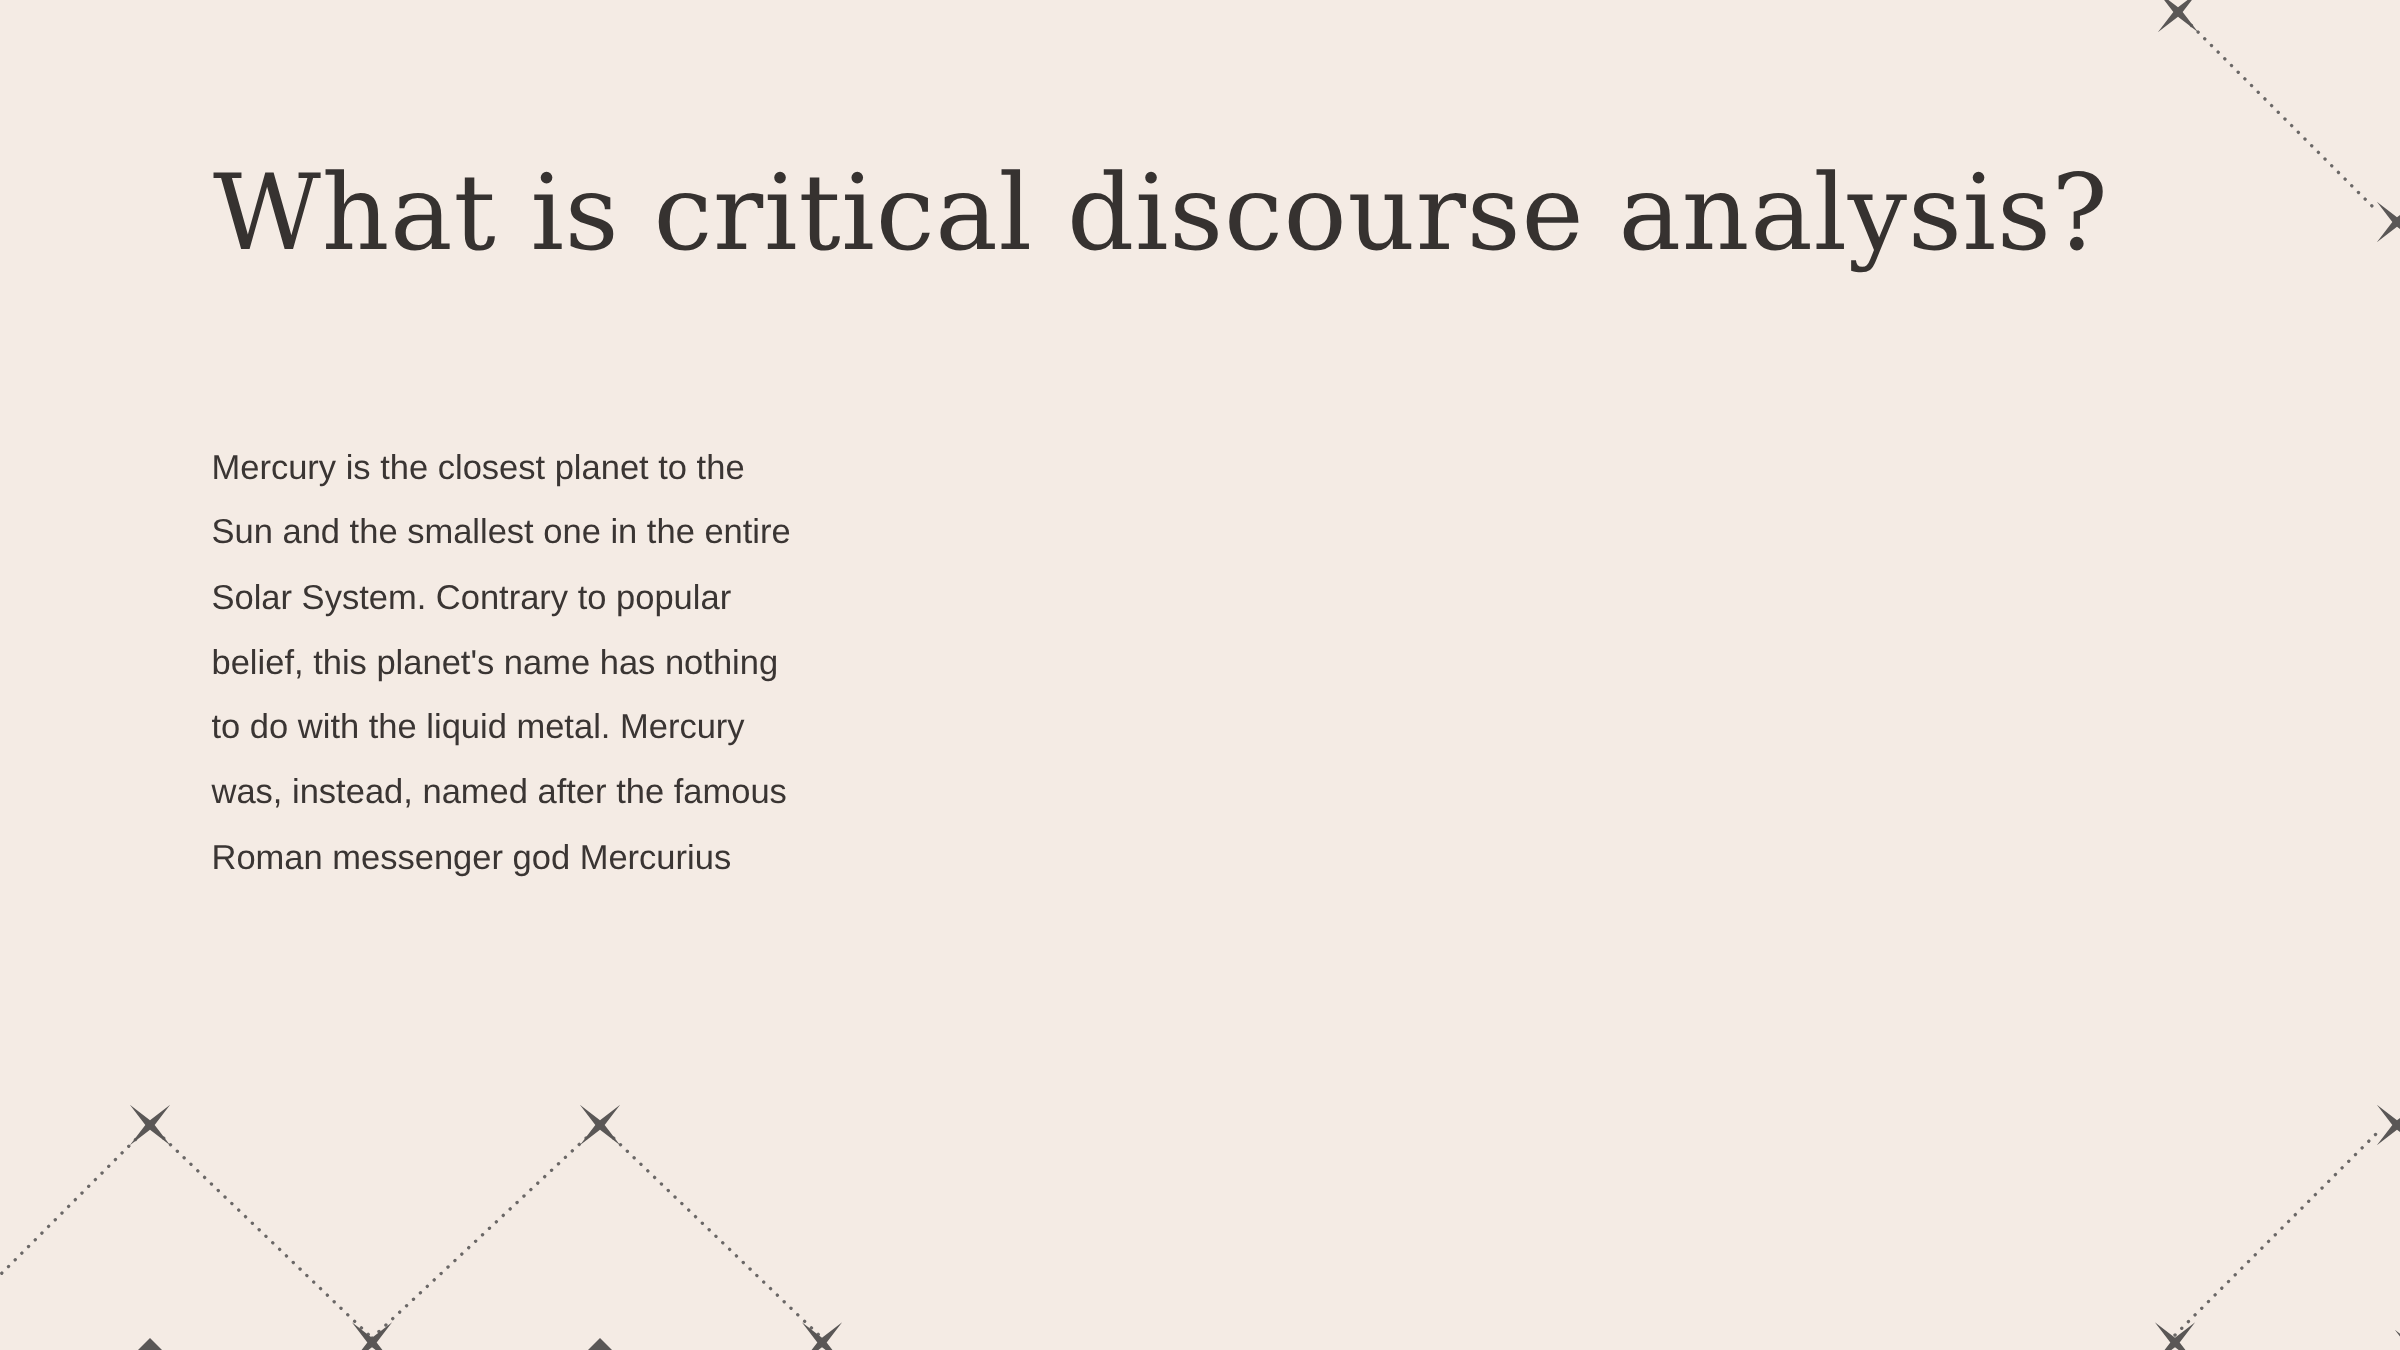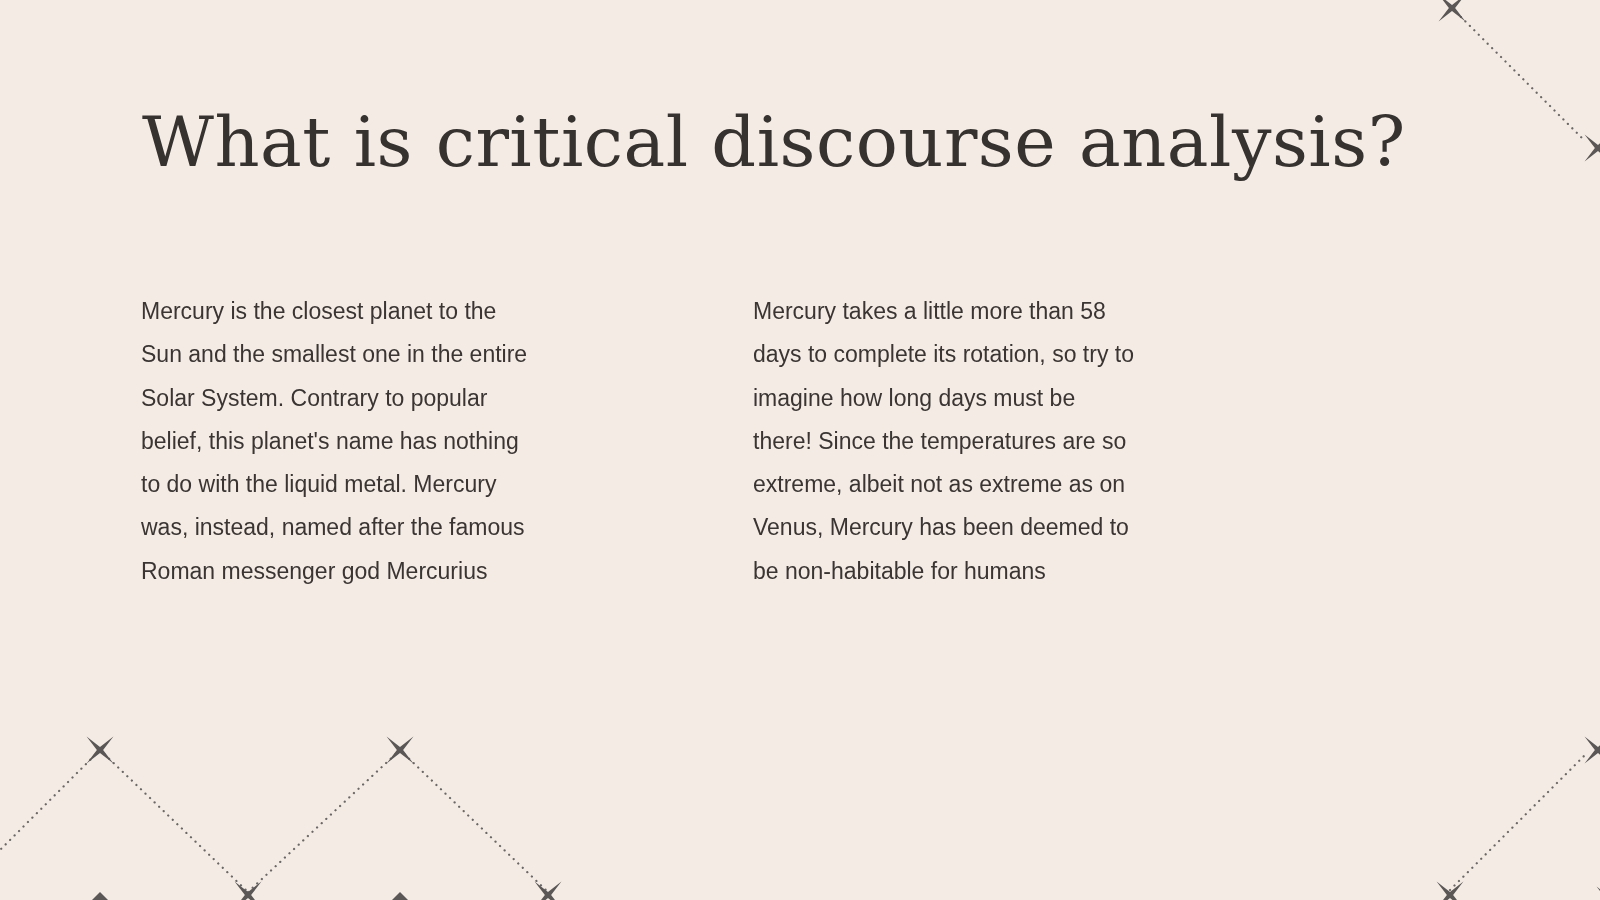--- a/index.html
+++ b/index.html
@@ -103,21 +103,14 @@
   <h1 class="title">What is critical discourse analysis?</h1>
 
   <p class="col col-left">Mercury is the closest planet to the
 Sun and the smallest one in the entire
 Solar System. Contrary to popular
 belief, this planet's name has nothing
 to do with the liquid metal.  Mercury
 was, instead, named after the famous
 Roman messenger god  Mercurius</p>
 
-  <p class="col col-right">Mercury takes a little more than 58
-days to complete its rotation, so try to
-imagine how long days must be
-there! Since the temperatures are so
-extreme, albeit not as extreme as on
-Venus,  Mercury has been deemed to
-be non-habitable for humans</p>
 
 </div>
 
 </body></html>

